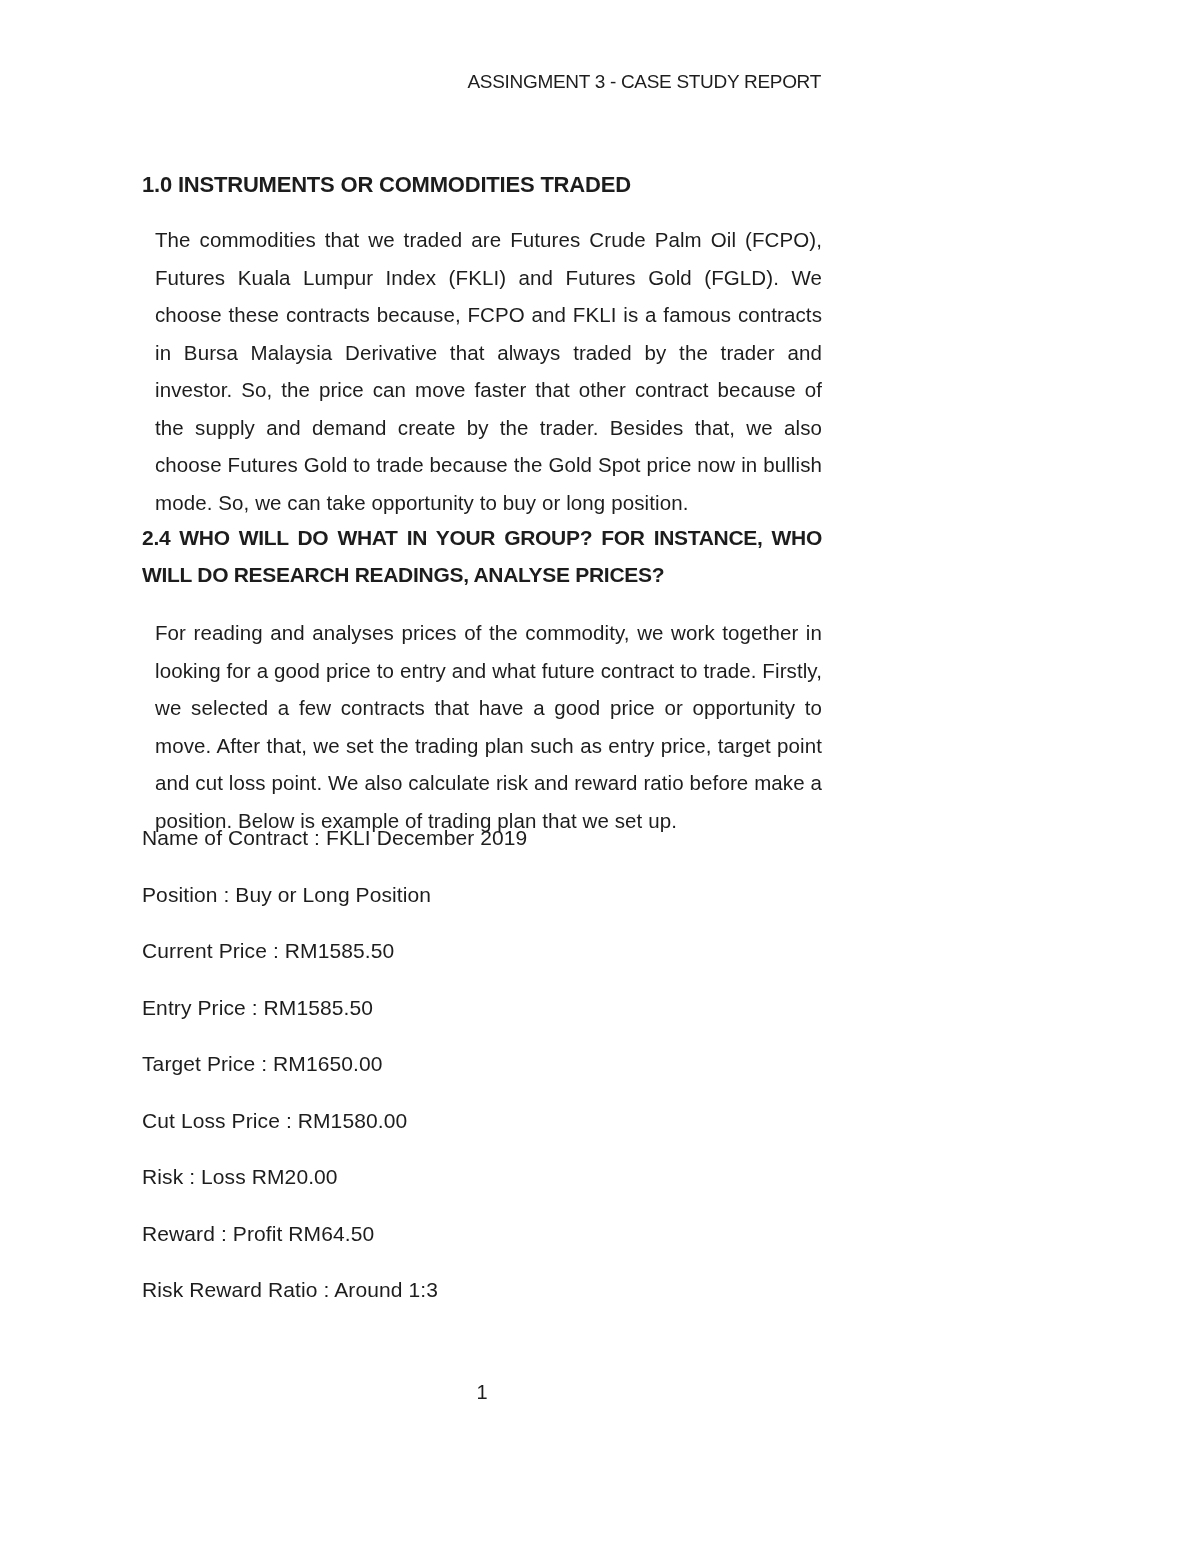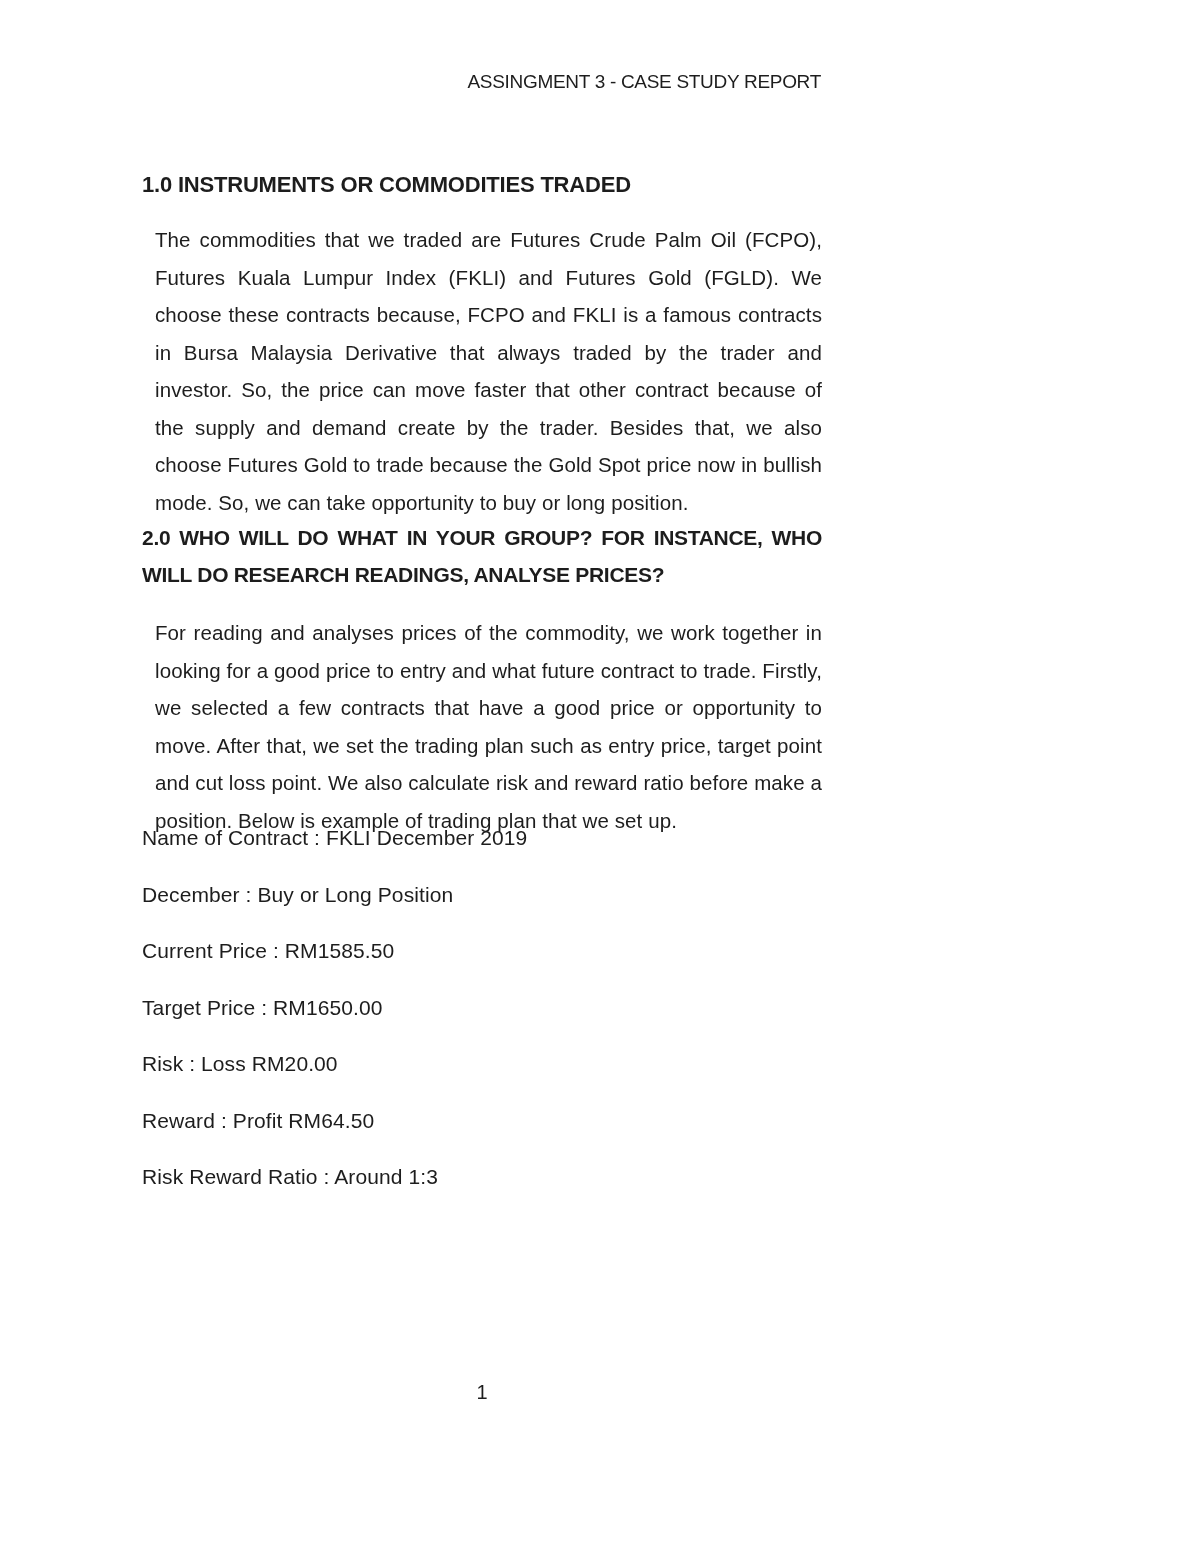--- a/index.html
+++ b/index.html
@@ -78,40 +78,48 @@
 <body>
 
 <div class="page">
 
   <div class="running-header">ASSINGMENT 3 - CASE STUDY REPORT</div>
 
   <h1 class="heading heading-1">1.0 INSTRUMENTS OR COMMODITIES TRADED</h1>
 
   <p class="body-paragraph paragraph-1">The commodities that we traded are Futures Crude Palm Oil (FCPO), Futures Kuala Lumpur Index (FKLI) and Futures Gold (FGLD). We choose these contracts because, FCPO and FKLI is a famous contracts in Bursa Malaysia Derivative that always traded by the trader and investor. So, the price can move faster that other contract because of the supply and demand create by the trader. Besides that, we also choose Futures Gold to trade because the Gold Spot price now in bullish mode. So, we can take opportunity to buy or long position.</p>
 
-  <h1 class="heading heading-2">2.0 WHO WILL DO WHAT IN YOUR GROUP? FOR INSTANCE, WHO WILL DO RESEARCH READINGS, ANALYSE PRICES?</h1>
+  <h1 class="heading heading-2">2.4 WHO WILL DO WHAT IN YOUR GROUP? FOR INSTANCE, WHO WILL DO RESEARCH READINGS, ANALYSE PRICES?</h1>
 
   <p class="body-paragraph paragraph-2">For reading and analyses prices of the commodity, we work together in looking for a good price to entry and what future contract to trade. Firstly, we selected a few contracts that have a good price or opportunity to move. After that, we set the trading plan such as entry price, target point and cut loss point. We also calculate risk and reward ratio before make a position. Below is example of trading plan that we set up.</p>
 
   <div class="trading-plan">
     <p class="plan-line">
       <span class="plan-label">Name of Contract :</span>
       <span class="plan-value">FKLI December 2019</span>
     </p>
     <p class="plan-line">
-      <span class="plan-label">December :</span>
+      <span class="plan-label">Position :</span>
       <span class="plan-value">Buy or Long Position</span>
     </p>
     <p class="plan-line">
       <span class="plan-label">Current Price :</span>
       <span class="plan-value">RM1585.50</span>
     </p>
     <p class="plan-line">
+      <span class="plan-label">Entry Price :</span>
+      <span class="plan-value">RM1585.50</span>
+    </p>
+    <p class="plan-line">
       <span class="plan-label">Target Price :</span>
       <span class="plan-value">RM1650.00</span>
+    </p>
+    <p class="plan-line">
+      <span class="plan-label">Cut Loss Price :</span>
+      <span class="plan-value">RM1580.00</span>
     </p>
     <p class="plan-line">
       <span class="plan-label">Risk :</span>
       <span class="plan-value">Loss RM20.00</span>
     </p>
     <p class="plan-line">
       <span class="plan-label">Reward :</span>
       <span class="plan-value">Profit RM64.50</span>
     </p>
     <p class="plan-line">

